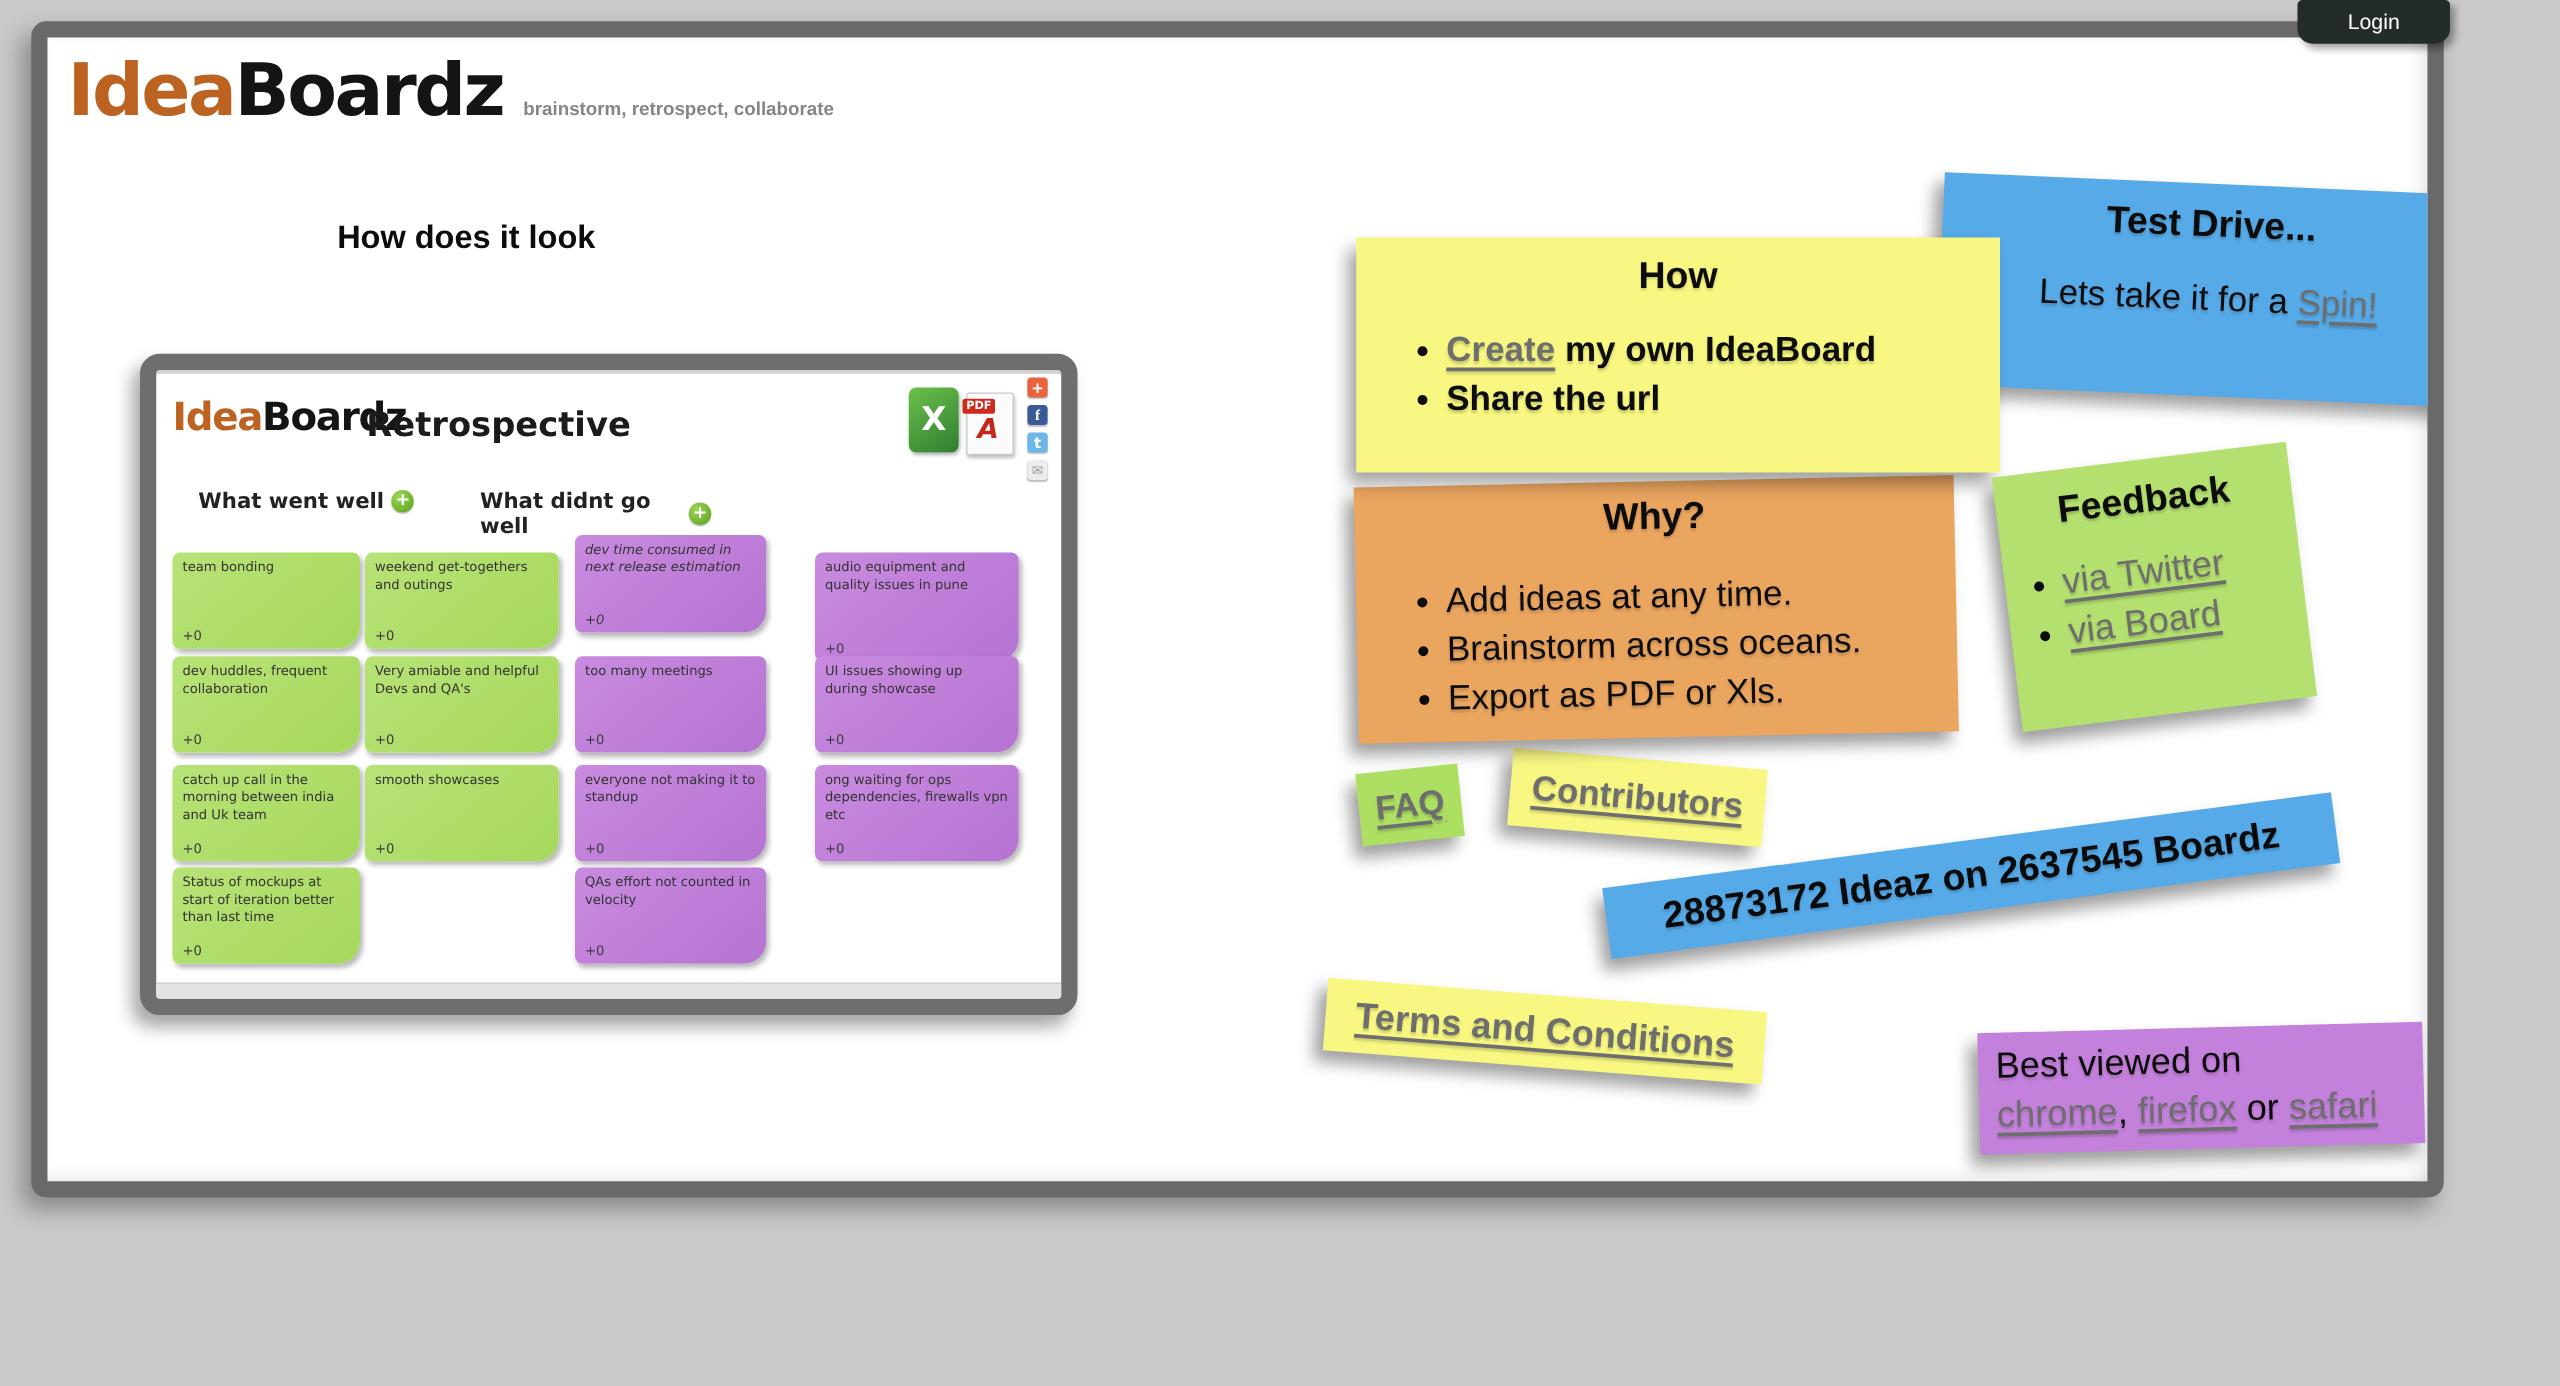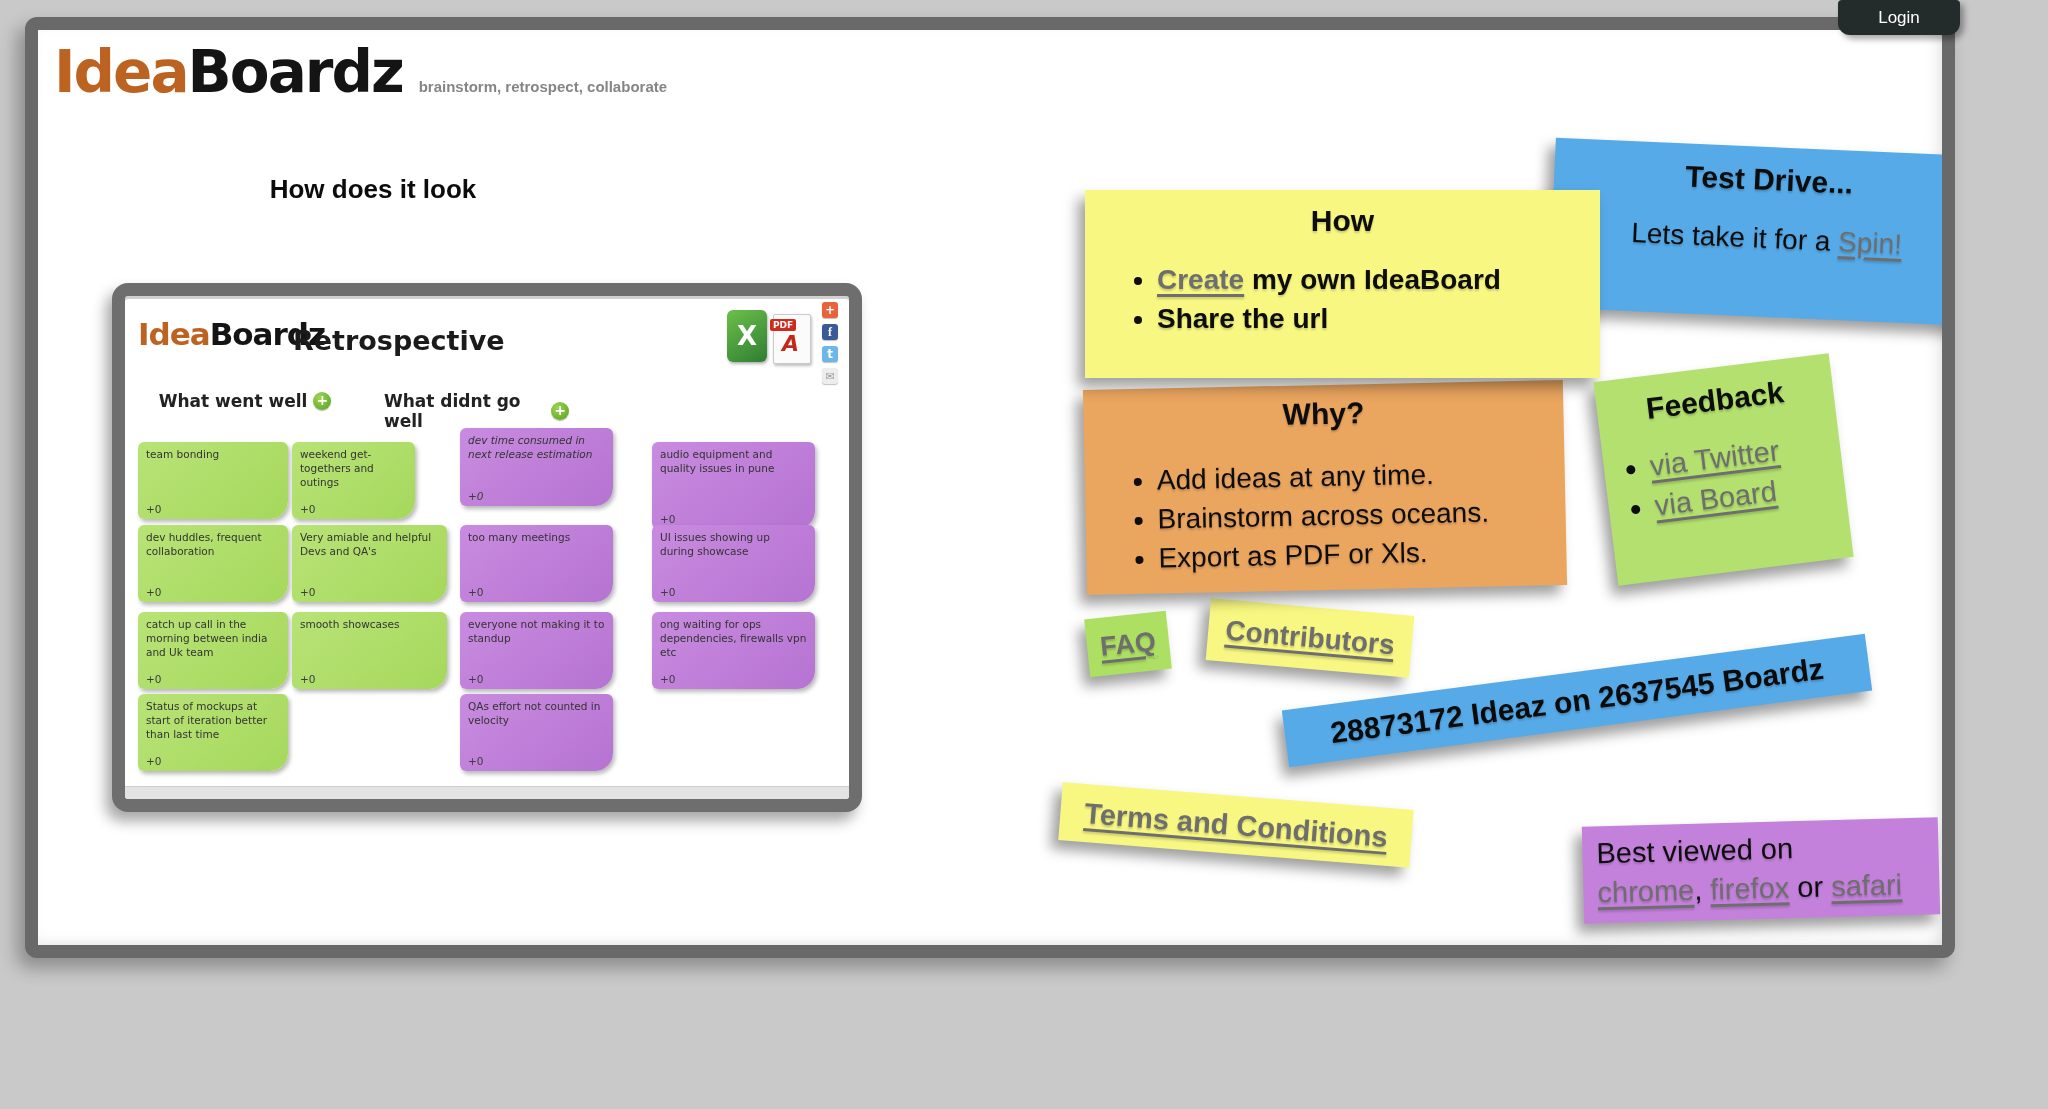--- a/index.html
+++ b/index.html
@@ -171,21 +171,21 @@
         <div class="col-header h2">
           <span>What didnt go well</span>
           <span class="plus-circle">+</span>
         </div>
 
         <div id="notes-layer">
             <div class="note green" style="left: 13px; top: 146px; width: 150px; height: 77px;">
               <div class="note-text">team bonding</div>
               <div class="note-votes">+0</div>
             </div>
-            <div class="note green" style="left: 167px; top: 146px; width: 123px; height: 77px;">
+            <div class="note green" style="left: 167px; top: 146px; width: 155px; height: 77px;">
               <div class="note-text">weekend get-togethers and outings</div>
               <div class="note-votes">+0</div>
             </div>
             <div class="note purple" style="left: 335px; top: 132px; width: 153px; height: 78px; font-style: italic;">
               <div class="note-text">dev time consumed in next release estimation</div>
               <div class="note-votes">+0</div>
             </div>
             <div class="note purple" style="left: 527px; top: 146px; width: 163px; height: 87px;">
               <div class="note-text">audio equipment and quality issues in pune</div>
               <div class="note-votes">+0</div>

